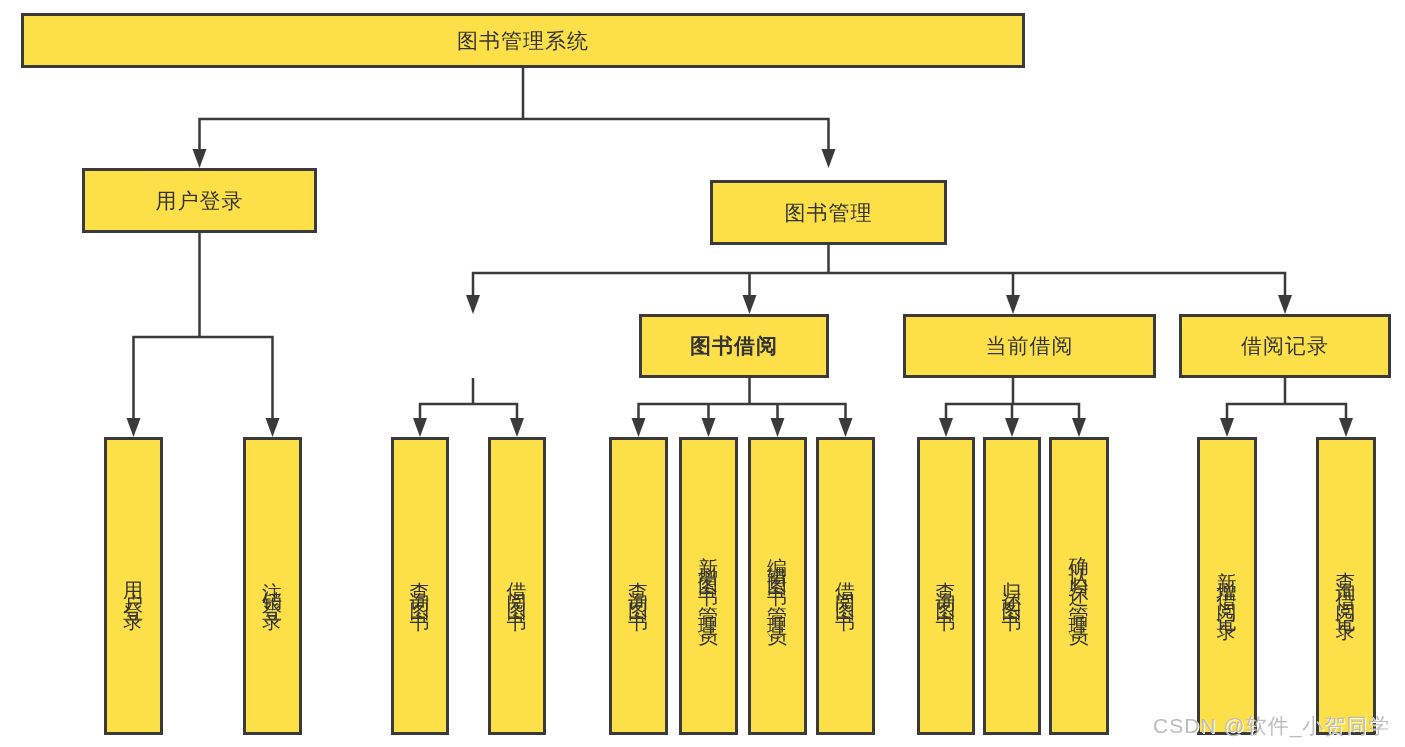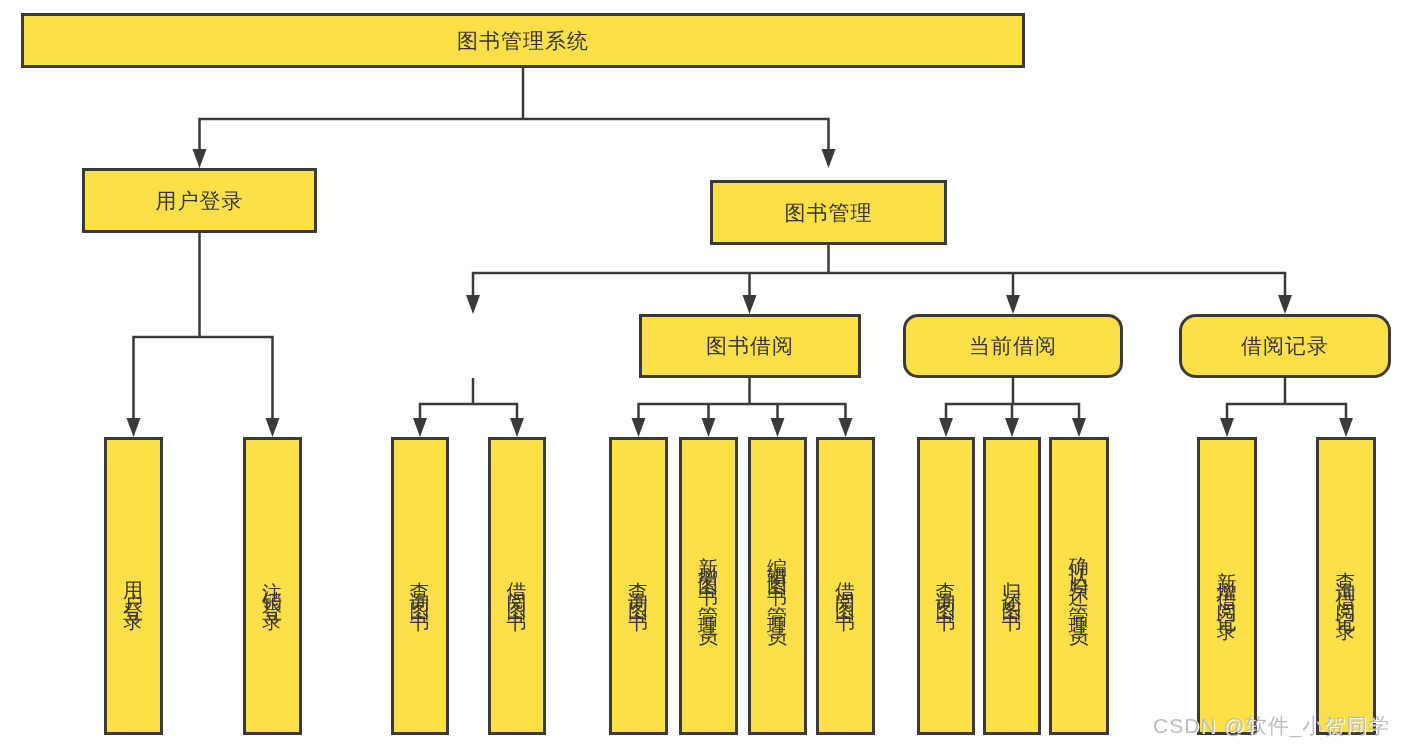--- a/index.html
+++ b/index.html
@@ -74,23 +74,23 @@
       <polygon points="1072,418 1086,418 1079,437" fill="#3a3a3a"></polygon>
       <polygon points="1220,418 1234,418 1227,437" fill="#3a3a3a"></polygon>
       <polygon points="1339,418 1353,418 1346,437" fill="#3a3a3a"></polygon>
     </svg>
 
   <div class="box" style="left: 21px; top: 13px; width: 1004px; height: 55px;">图书管理系统</div>
 
   <div class="box" style="left: 82px; top: 168px; width: 235px; height: 65px;">用户登录</div>
   <div class="box" style="left: 710px; top: 180px; width: 237px; height: 65px;">图书管理</div>
 
-  <div class="box" style="left: 639px; top: 314px; width: 222px; height: 64px;">图书借阅</div>
-  <div class="box" style="left: 903px; top: 314px; width: 220px; height: 64px; border-radius: 15px;">当前借阅</div>
-  <div class="box" style="left: 1179px; top: 314px; width: 212px; height: 64px; border-radius: 17px;">借阅记录</div>
+  <div class="box" style="left: 639px; top: 314px; width: 190px; height: 64px; font-weight: bold;">图书借阅</div>
+  <div class="box" style="left: 903px; top: 314px; width: 253px; height: 64px;">当前借阅</div>
+  <div class="box" style="left: 1179px; top: 314px; width: 212px; height: 64px;">借阅记录</div>
 
   <div class="box v" style="left: 104px; top: 437px; width: 59px; height: 298px;">
       <span class="vtext">用户登录</span>
     </div>
   <div class="box v" style="left: 243px; top: 437px; width: 59px; height: 298px;">
       <span class="vtext">注销登录</span>
     </div>
   <div class="box v" style="left: 391px; top: 437px; width: 58px; height: 298px;">
       <span class="vtext">查询图书</span>
     </div>

